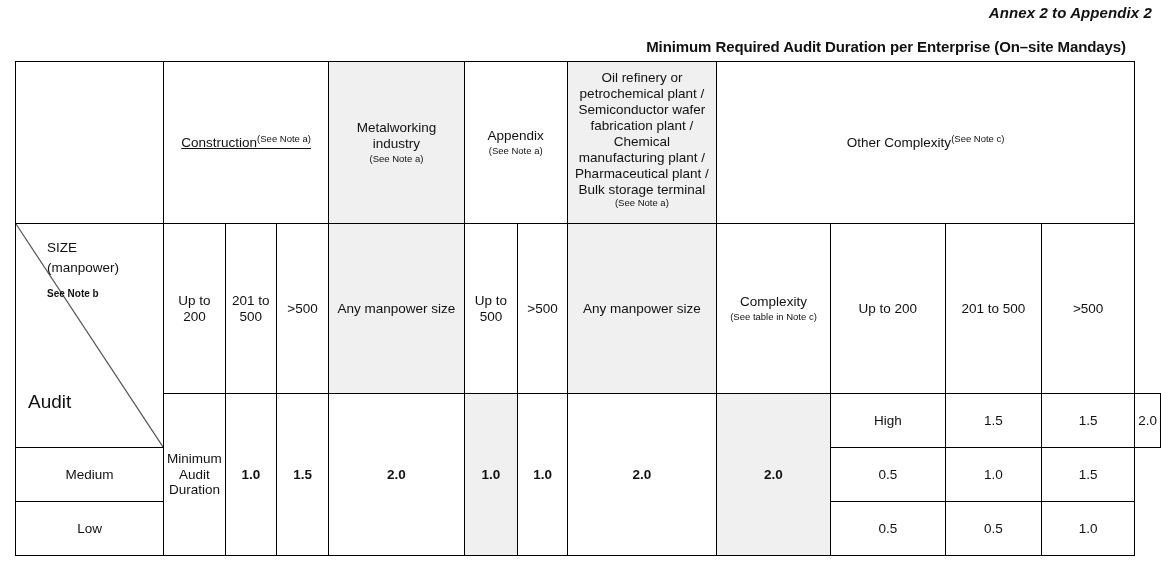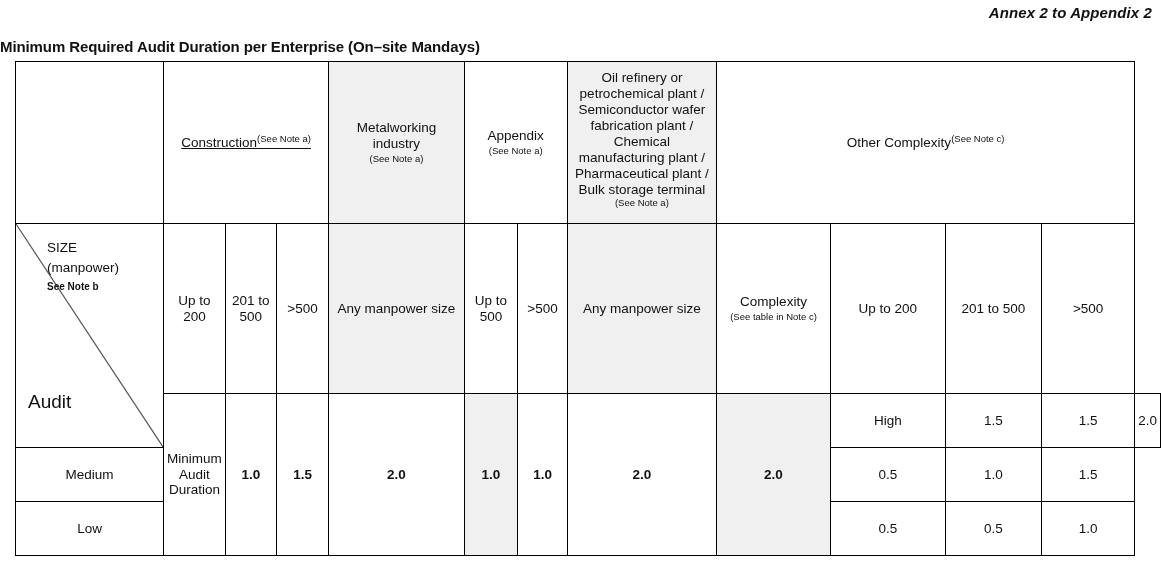--- a/index.html
+++ b/index.html
@@ -28,21 +28,21 @@
     letter-spacing: 0.1px;
     font-style: italic;
   }
 
   
   .table-title {
     position: absolute;
     top: 38px;
     left: 0;
     width: 1126px;
-    text-align: left;
+    text-align: right;
     font-size: 15px;
     font-weight: bold;
     letter-spacing: -0.1px;
   }
 
   
   .audit-table {
     position: absolute;
     top: 61px;
     left: 15px;
@@ -98,21 +98,21 @@
     width: 112px;
     text-align: left;
     font-size: 13.5px;
     line-height: 1.5;
   }
   .corner-size .note-b {
     display: block;
     font-size: 10px;
     font-weight: bold;
     line-height: 1.2;
-    margin-top: 2px;
+    margin-top: 9px;
   }
   .corner-audit {
     position: absolute;
     left: 12px;
     bottom: 34px;
     font-size: 19px;
     text-align: left;
   }
 
   .val-bold { font-weight: bold; font-size: 13.5px; }

